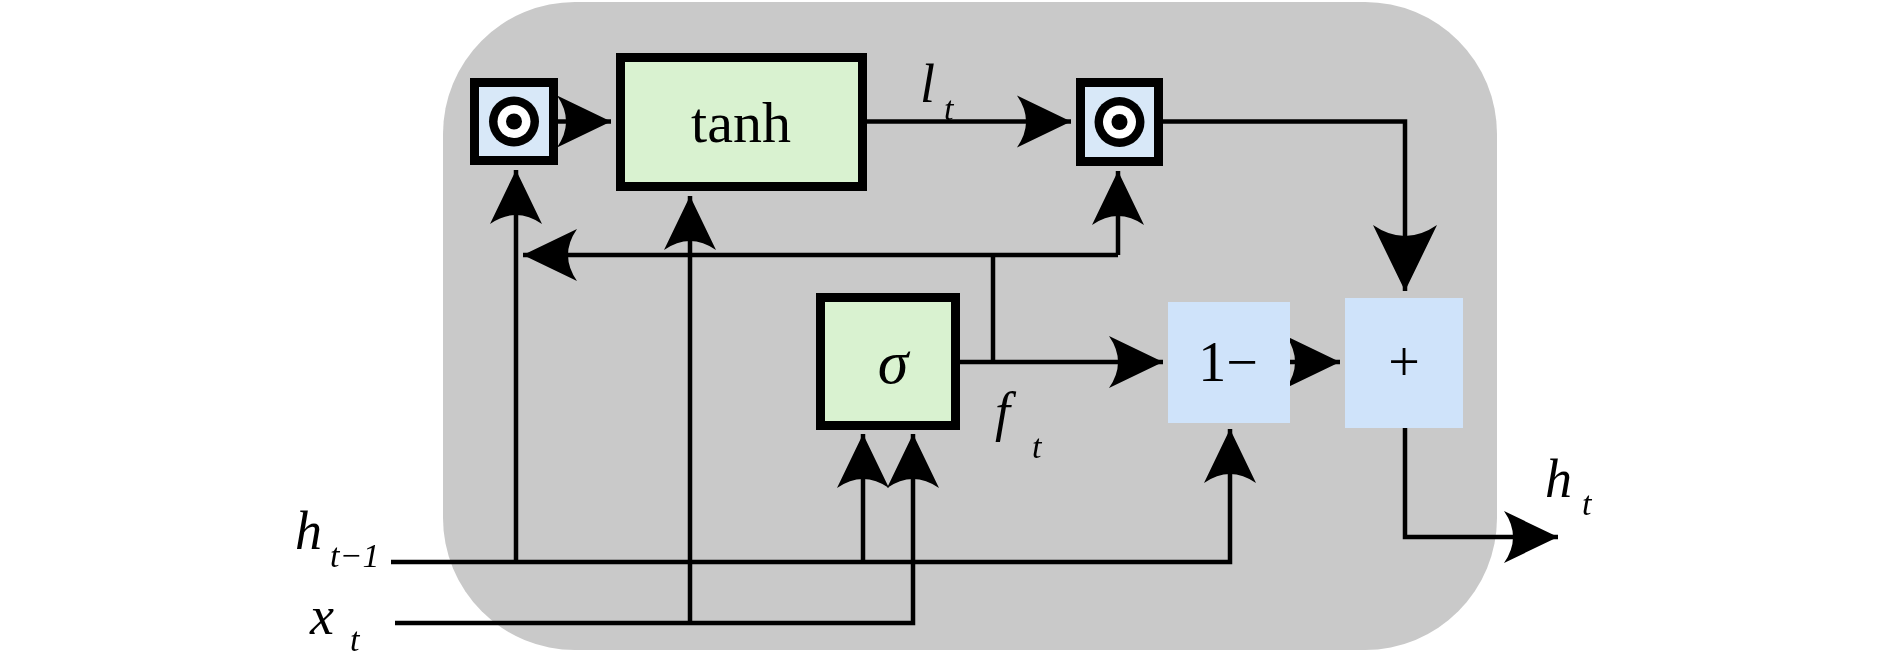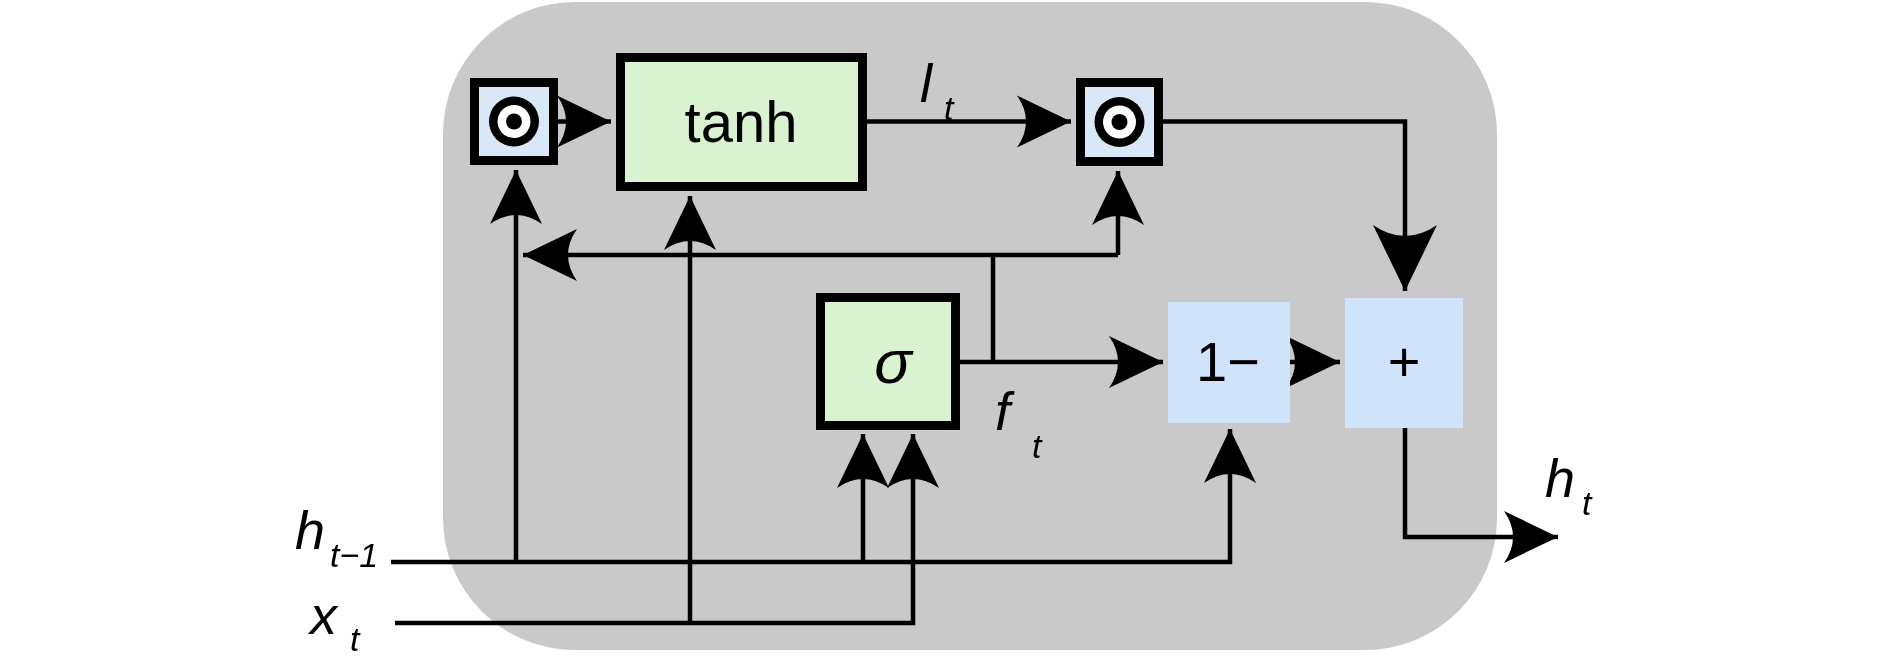--- a/index.html
+++ b/index.html
@@ -1,17 +1,17 @@
 <!DOCTYPE html>
 <html style="--cell_fill: #c9c9c9; --gate_fill: #d9f2d0; --op_fill: #d8e8f8; --plain_op_fill: #cfe3fa; --stroke: #000000;"><head>
 <meta charset="utf-8">
 <style>
   html,body{margin:0;padding:0;background:#ffffff;}
   .stage{position:relative;width:1658px;height:664px;background:#ffffff;overflow:hidden;
-         font-family:Liberation Sans, sans-serif;}
+         font-family:Liberation Serif, serif;}
   svg{display:block;}
   .cell-bg{fill:var(--cell_fill);}
   .gate{fill:var(--gate_fill);stroke:var(--stroke);stroke-width:9;}
   .opbox{fill:var(--op_fill);stroke:var(--stroke);stroke-width:9;}
   .plainop{fill:var(--plain_op_fill);}
   .wire{stroke:var(--stroke);stroke-width:4.5;fill:none;}
   .head{fill:var(--stroke);}
   .nodelabel{font-size:58px;fill:var(--stroke);}
   .sigmalabel{font-size:62px;font-style:italic;fill:var(--stroke);}
   .oplabel{font-size:56px;fill:var(--stroke);}

